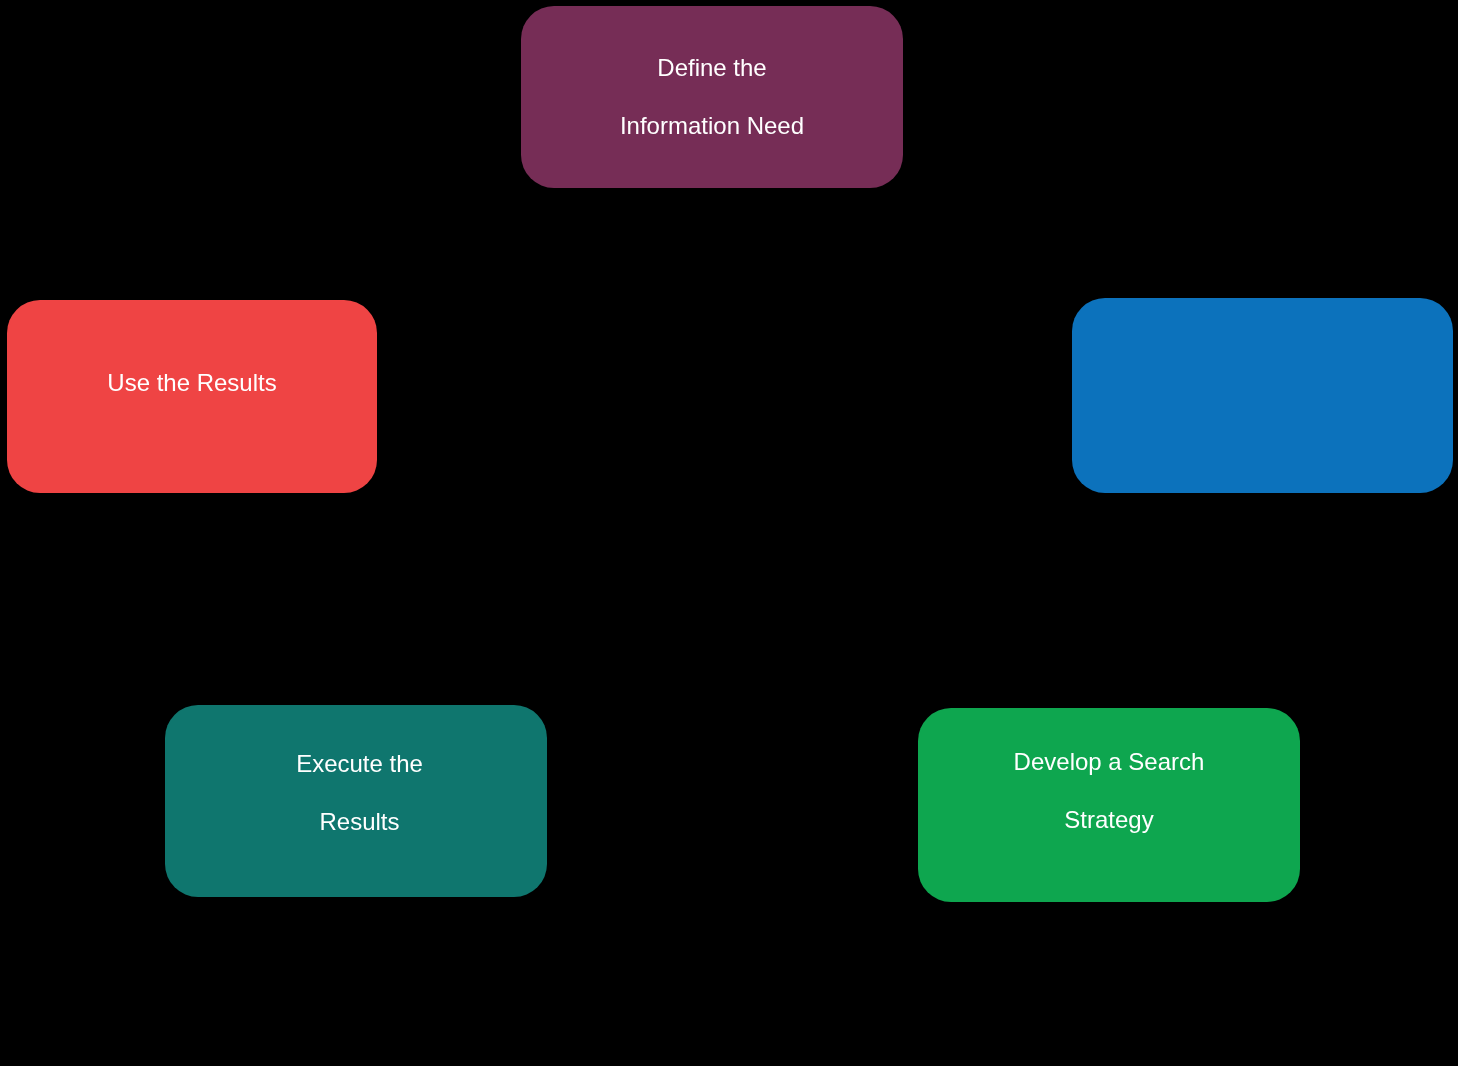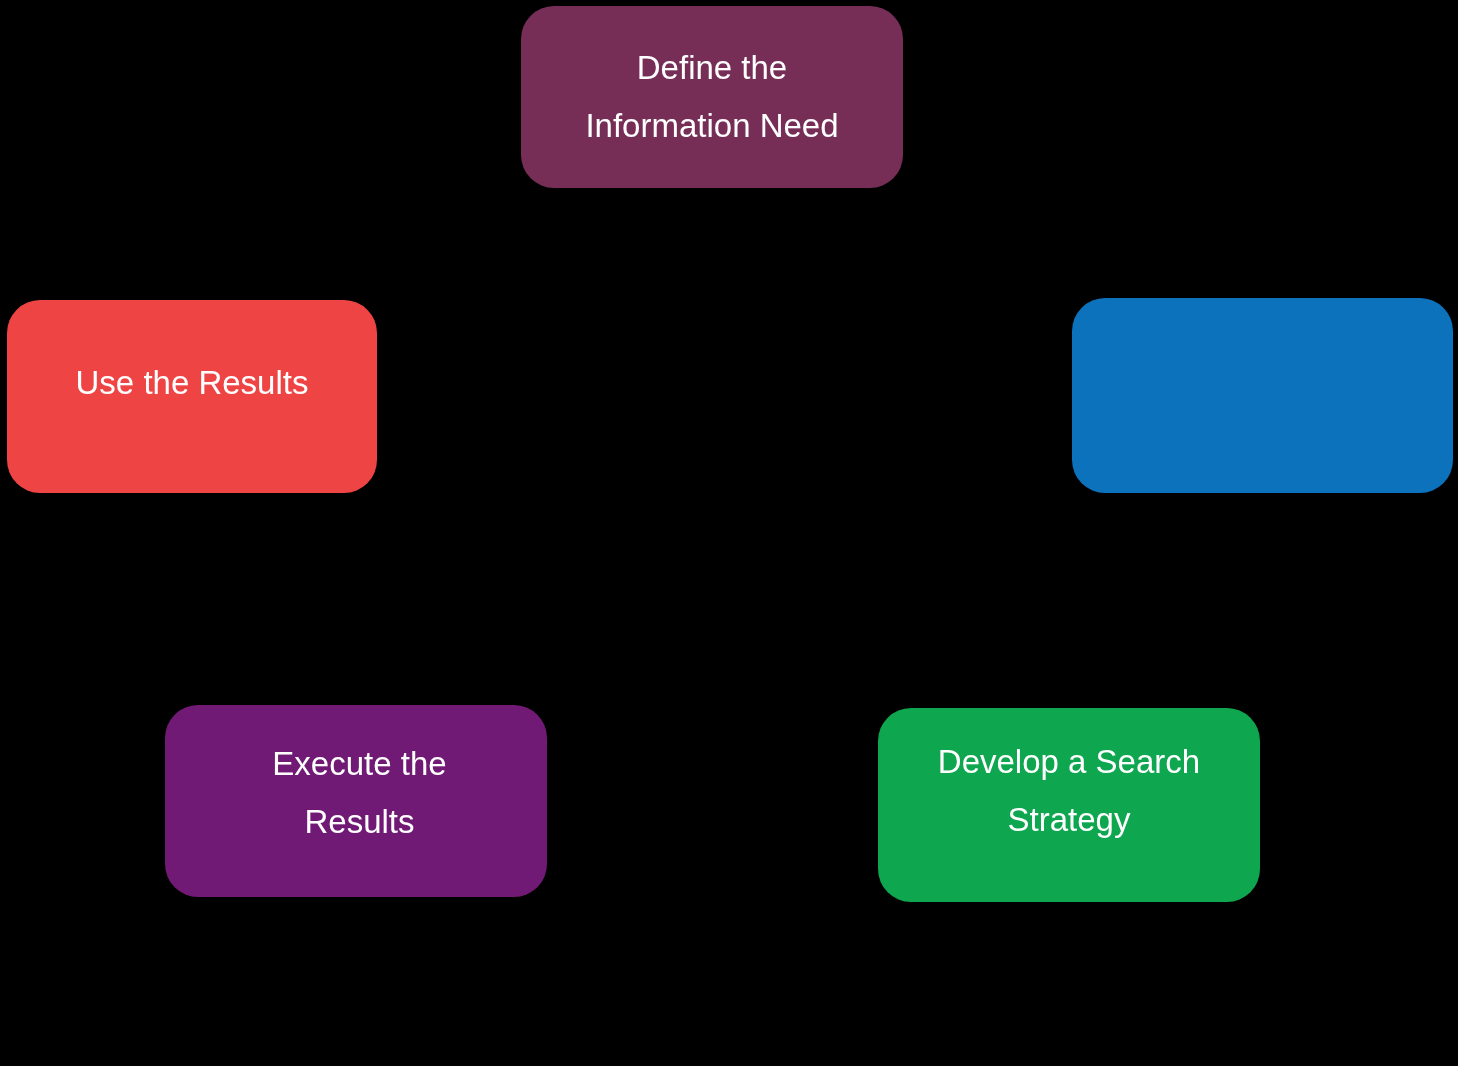--- a/index.html
+++ b/index.html
@@ -17,34 +17,34 @@
   }
   .node {
     position: absolute;
     border-radius: 33px;
     color: #ffffff;
     display: flex;
     flex-direction: column;
     justify-content: center;
     align-items: center;
     text-align: center;
-    font-size: 33px;
+    font-size: 24px;
     font-weight: 400;
     line-height: 58px;
   }
   .node .line {
     display: block;
     white-space: nowrap;
   }
   .node .line:empty { display: none; }
 
   
   .node-define  { left: 521px;  top: 6px;   width: 382px; height: 182px; }
   .node-gather  { left: 1072px; top: 298px; width: 381px; height: 195px; }
-  .node-develop { left: 878px;  top: 708px; width: 382px; height: 194px; padding-bottom: 28px; box-sizing: border-box; }
+  .node-develop { left: 918px;  top: 708px; width: 382px; height: 194px; padding-bottom: 28px; box-sizing: border-box; }
   .node-execute { left: 165px;  top: 705px; width: 382px; height: 192px; padding-bottom: 16px; box-sizing: border-box; }
   .node-use     { left: 7px;    top: 300px; width: 370px; height: 193px; padding-bottom: 28px; box-sizing: border-box; }
 </style>
 </head>
 <body>
 
 <div id="canvas">
 
   <div class="node node-define" style="background-color: rgb(118, 45, 86);">
     <span class="line">Define the</span>
@@ -52,21 +52,21 @@
   </div>
 
   <div class="node node-gather" style="background-color: rgb(12, 114, 188);">
   </div>
 
   <div class="node node-develop" style="background-color: rgb(14, 166, 79);">
     <span class="line">Develop a Search</span>
     <span class="line">Strategy</span>
   </div>
 
-  <div class="node node-execute" style="background-color: #701a75; padding-left: 7px;">
+  <div class="node node-execute" style="background-color: #0f766e; padding-left: 7px;">
     <span class="line">Execute the</span>
     <span class="line">Results</span>
   </div>
 
   <div class="node node-use" style="background-color: #ef4444;">
     <span class="line">Use the Results</span>
   </div>
 
 </div>
 

